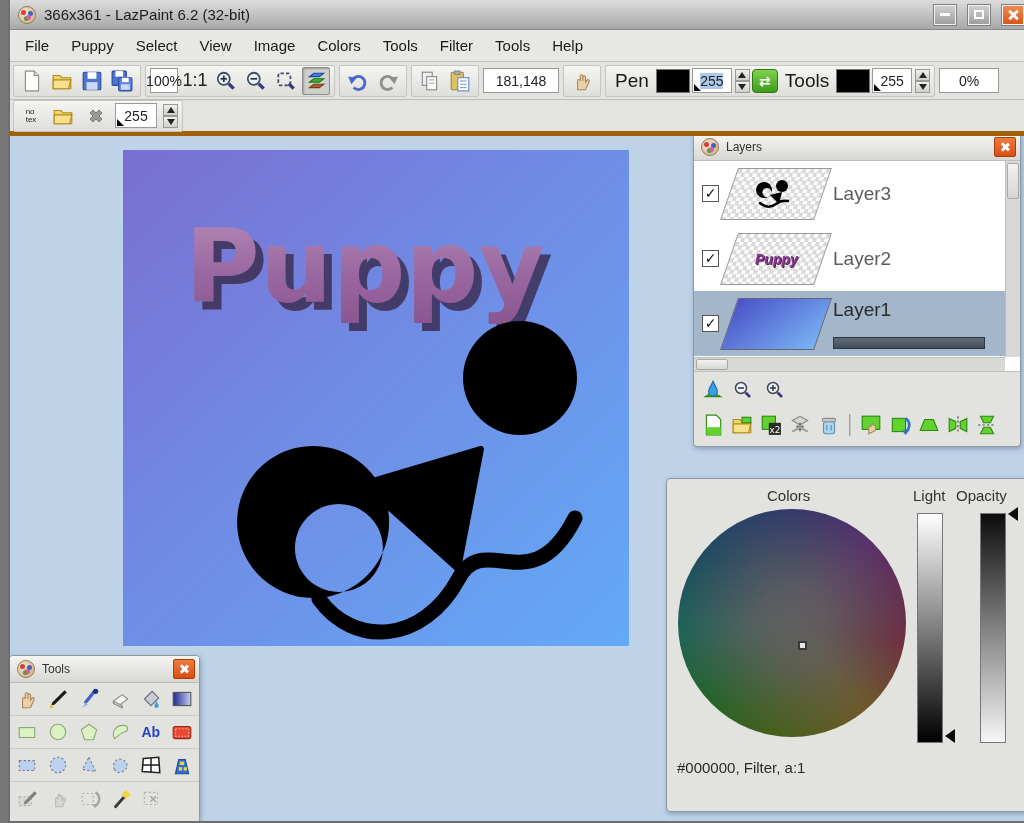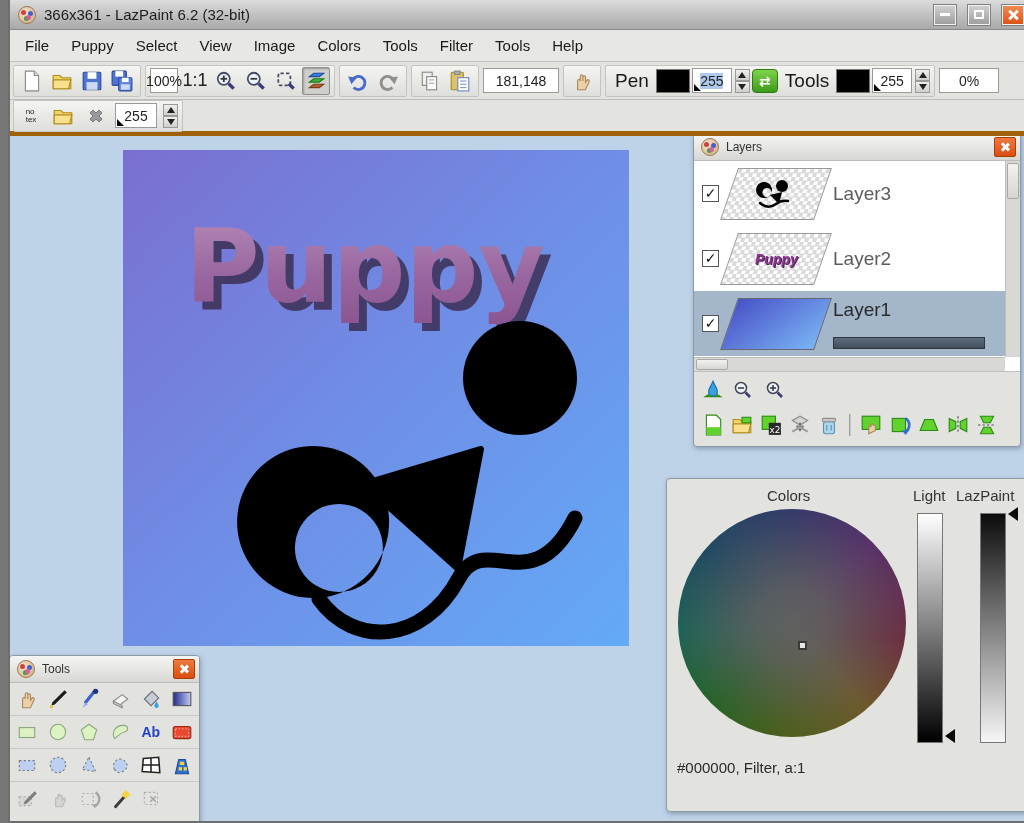--- a/index.html
+++ b/index.html
@@ -509,21 +509,21 @@
               <line x1="2" y1="10" x2="18" y2="10" stroke="#444" stroke-dasharray="2 2"></line>
             </svg>
         </span>
       </div>
     </div>
 
     <div class="panel" id="color-panel">
       <div class="color-body">
         <span class="cp-label" style="left:100px;top:8px">Colors</span>
         <span class="cp-label" style="left:246px;top:8px">Light</span>
-        <span class="cp-label" style="left:289px;top:8px">LazPaint</span>
+        <span class="cp-label" style="left:289px;top:8px">Opacity</span>
         <div class="wheel">
           <span class="wheel-marker"></span>
         </div>
         <div class="slider" id="light-slider"></div>
         <span class="slide-marker" id="light-marker"></span>
         <div class="slider" id="opacity-slider"></div>
         <span class="slide-marker" id="opacity-marker"></span>
         <span class="color-status">#000000, Filter, a:1</span>
       </div>
     </div>

